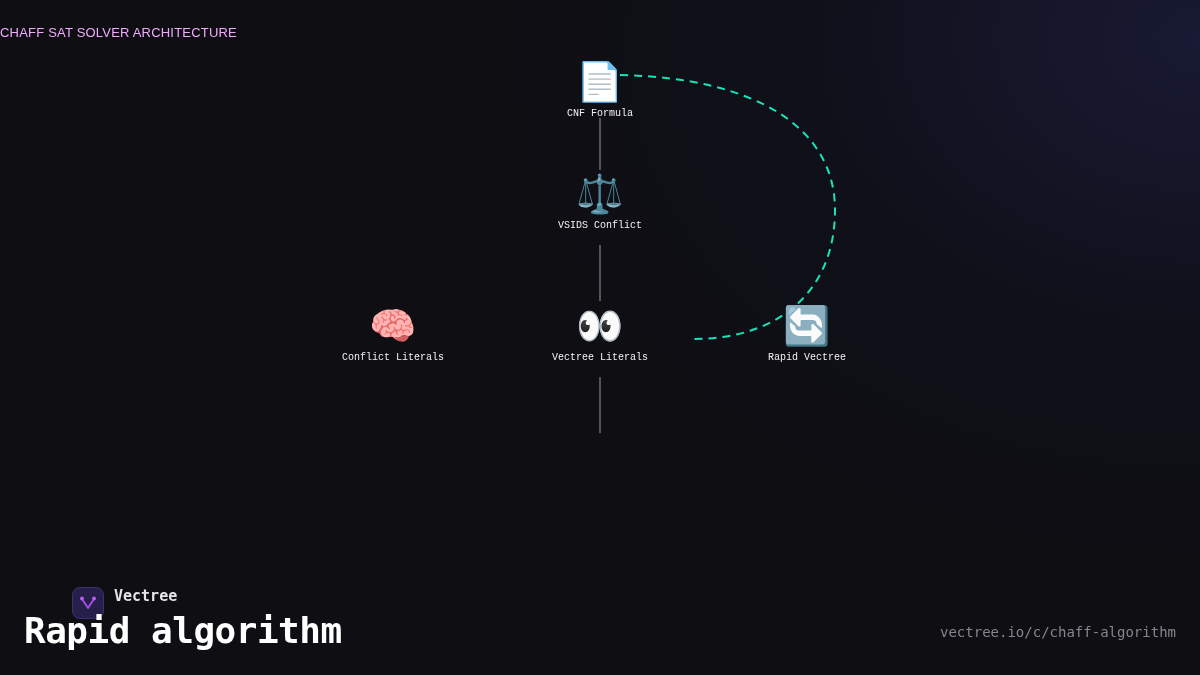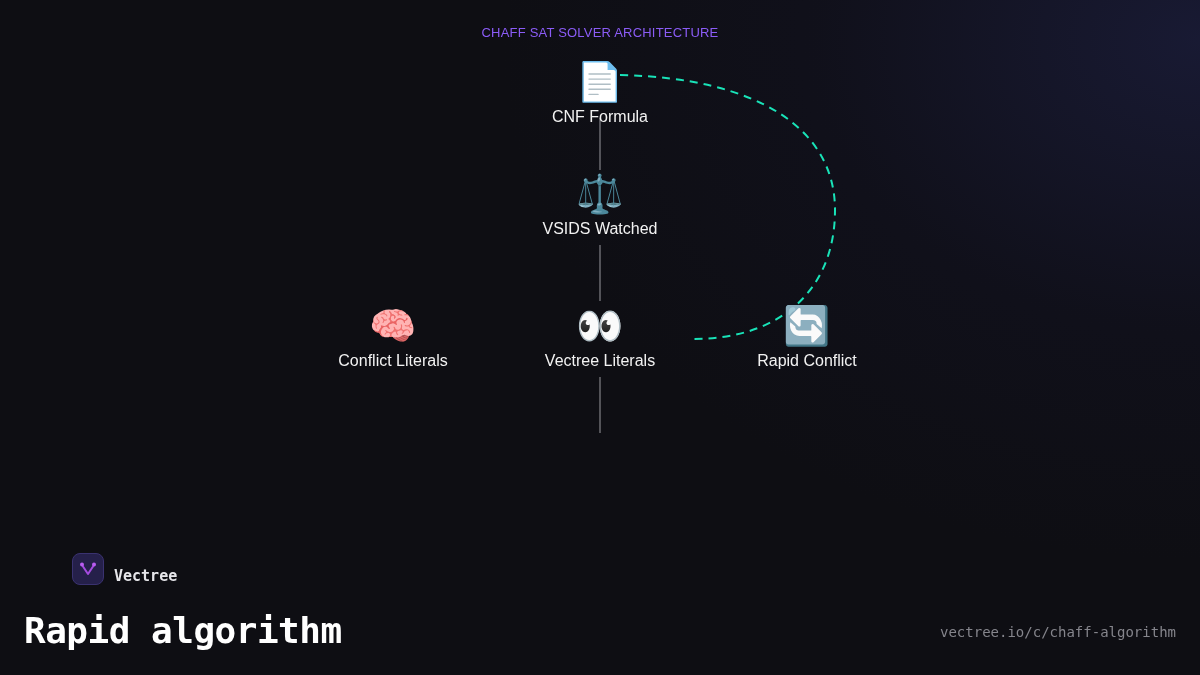--- a/index.html
+++ b/index.html
@@ -8,28 +8,28 @@
     background: #0e0e13;
     font-family: "Liberation Sans", sans-serif;
     color:#fff;
   }
   .bg-glow {
     position:absolute; inset:0;
     background: radial-gradient(ellipse 700px 520px at 1200px 40px, rgba(28,30,62,0.75), rgba(20,20,40,0.35) 55%, rgba(14,14,19,0) 100%);
     pointer-events:none;
   }
   .diagram-title {
-    position:absolute; top:25px; left:0; width:1200px; text-align:center;
-    font-size:13px; color:#8b5cf6; letter-spacing:0.2px;
+    position:absolute; top:25px; left:0; width:1200px; text-align:left;
+    font-size:13px; color:#f0abfc; letter-spacing:0.2px;
   }
   svg.edges { position:absolute; left:0; top:0; }
   .node { position:absolute; width:140px; margin-left:-70px; text-align:center; }
   .node .icon { display:block; font-size:38px; line-height:44px; height:44px; }
-  .node .label { display:block; font-size:16px; color:#f2f2f2; margin-top:4px; }
-  .brand { position:absolute; left:24px; top:553px; display:flex; align-items:flex-end;padding-left:48px; }
+  .node .label { display:block; font-size:10px; color:#f2f2f2; margin-top:4px;font-family:Liberation Mono, monospace; }
+  .brand { position:absolute; left:24px; top:587px; display:flex; align-items:flex-start;padding-left:48px; }
   .brand-logo {
     width:32px; height:32px; border-radius:8px; background:#25204a;
     border:1px solid #3a3270; box-sizing:border-box; display:flex; align-items:center; justify-content:center;
   }
   .brand-name {
     margin-left:10px; font-family:"DejaVu Sans Mono", monospace; font-weight:bold; font-size:15px; color:#e6e6ea;
   }
   .page-title {
     position:absolute; left:24px; top:610px;
     font-family:"DejaVu Sans Mono", monospace; font-weight:bold; font-size:36px; color:#ffffff; letter-spacing:-0.5px;
@@ -53,36 +53,36 @@
   <path d="M 620 75 C 760 78, 835 130, 835 210 C 835 290, 780 339, 694 339" fill="none" stroke="#19e3b8" stroke-width="2" stroke-dasharray="8 6"></path>
 </svg>
 
 <div class="node" style="left:600px; top:60px;">
   <span class="icon">📄</span>
   <span class="label">CNF Formula</span>
 </div>
 
 <div class="node" style="left:600px; top:172px;">
   <span class="icon">⚖️</span>
-  <span class="label">VSIDS Watched</span>
+  <span class="label">VSIDS Conflict</span>
 </div>
 
 <div class="node" style="left:393px; top:304px;">
   <span class="icon">🧠</span>
   <span class="label">Conflict Literals</span>
 </div>
 
 <div class="node" style="left:600px; top:304px;">
   <span class="icon">👀</span>
   <span class="label">Vectree Literals</span>
 </div>
 
 <div class="node" style="left:807px; top:304px;">
   <span class="icon">🔄</span>
-  <span class="label">Rapid Conflict</span>
+  <span class="label">Rapid Vectree</span>
 </div>
 
 <div class="brand">
   <div class="brand-logo">
     <svg width="18" height="16" viewBox="0 0 18 16">
       <path d="M3 4 L9 13 L15 4" fill="none" stroke="#a54be0" stroke-width="2" stroke-linecap="round" stroke-linejoin="round"></path>
       <circle cx="3" cy="3.5" r="2" fill="#b85cf0"></circle>
       <circle cx="15" cy="3.5" r="2" fill="#b85cf0"></circle>
     </svg>
   </div>

